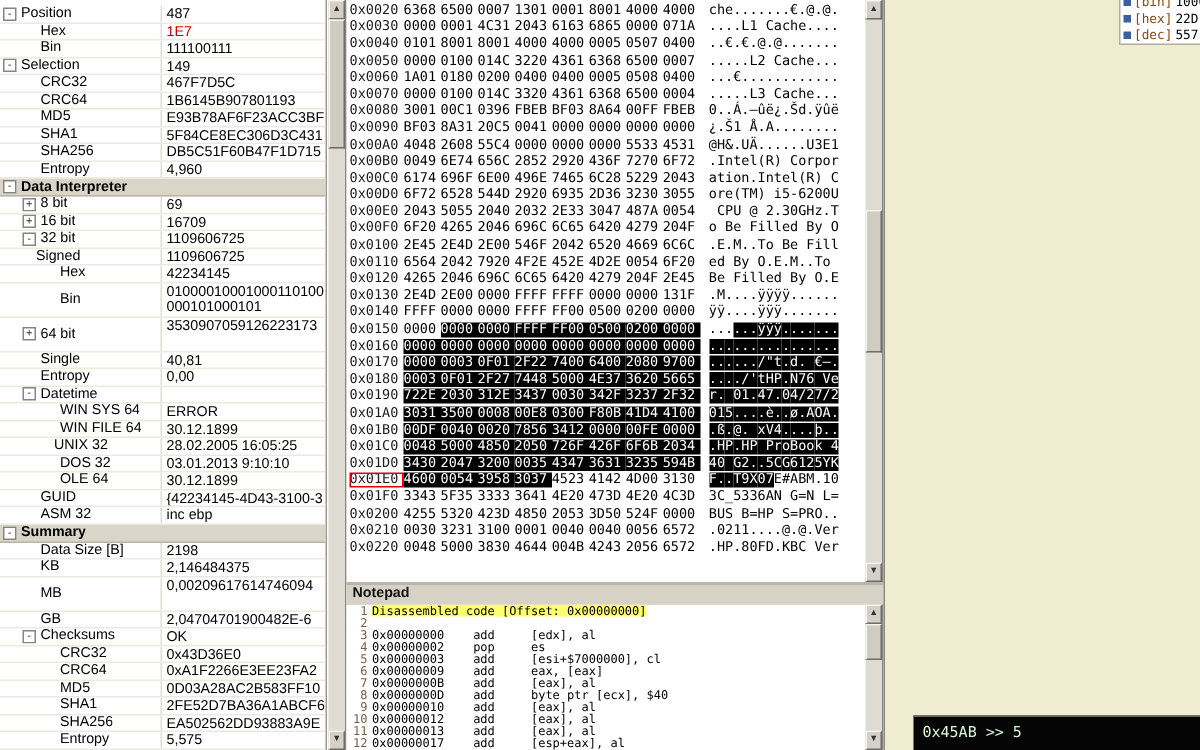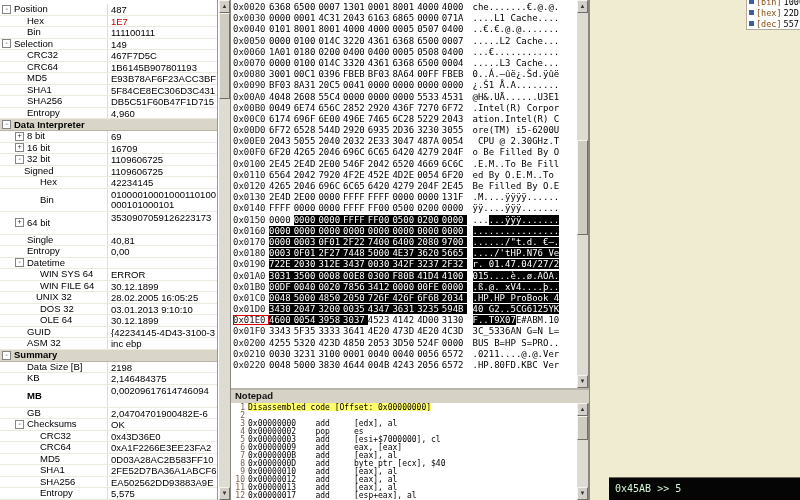--- a/index.html
+++ b/index.html
@@ -260,21 +260,21 @@
     <span class="lp-value">2198</span>
   </div>
       <div class="lp-row">
     <span class="lp-name" style="padding-left: 15px;">
       <span class="lp-exp none"></span>
       <span class="lp-label">KB</span>
     </span>
     <span class="lp-value">2,146484375</span>
   </div>
       <div class="lp-row wrap">
-    <span class="lp-name" style="padding-left: 15px; font-weight: bold;">
+    <span class="lp-name" style="padding-left: 15px;">
       <span class="lp-exp none"></span>
       <span class="lp-label">MB</span>
     </span>
     <span class="lp-value">0,00209617614746094</span>
   </div>
       <div class="lp-row">
     <span class="lp-name" style="padding-left: 15px;">
       <span class="lp-exp none"></span>
       <span class="lp-label">GB</span>
     </span>

